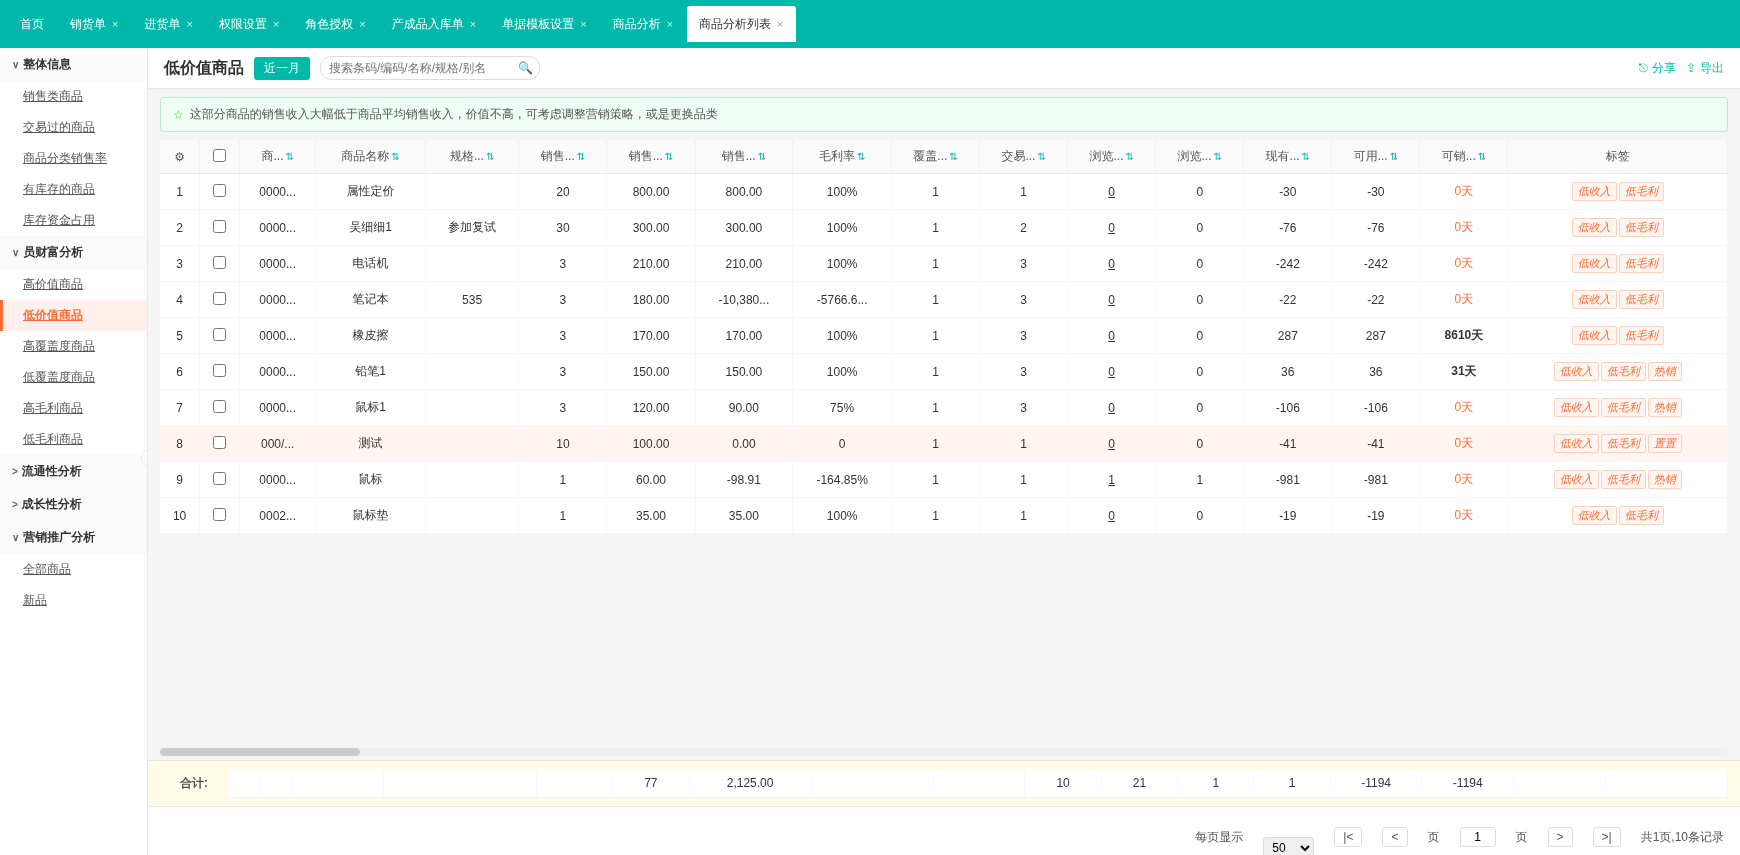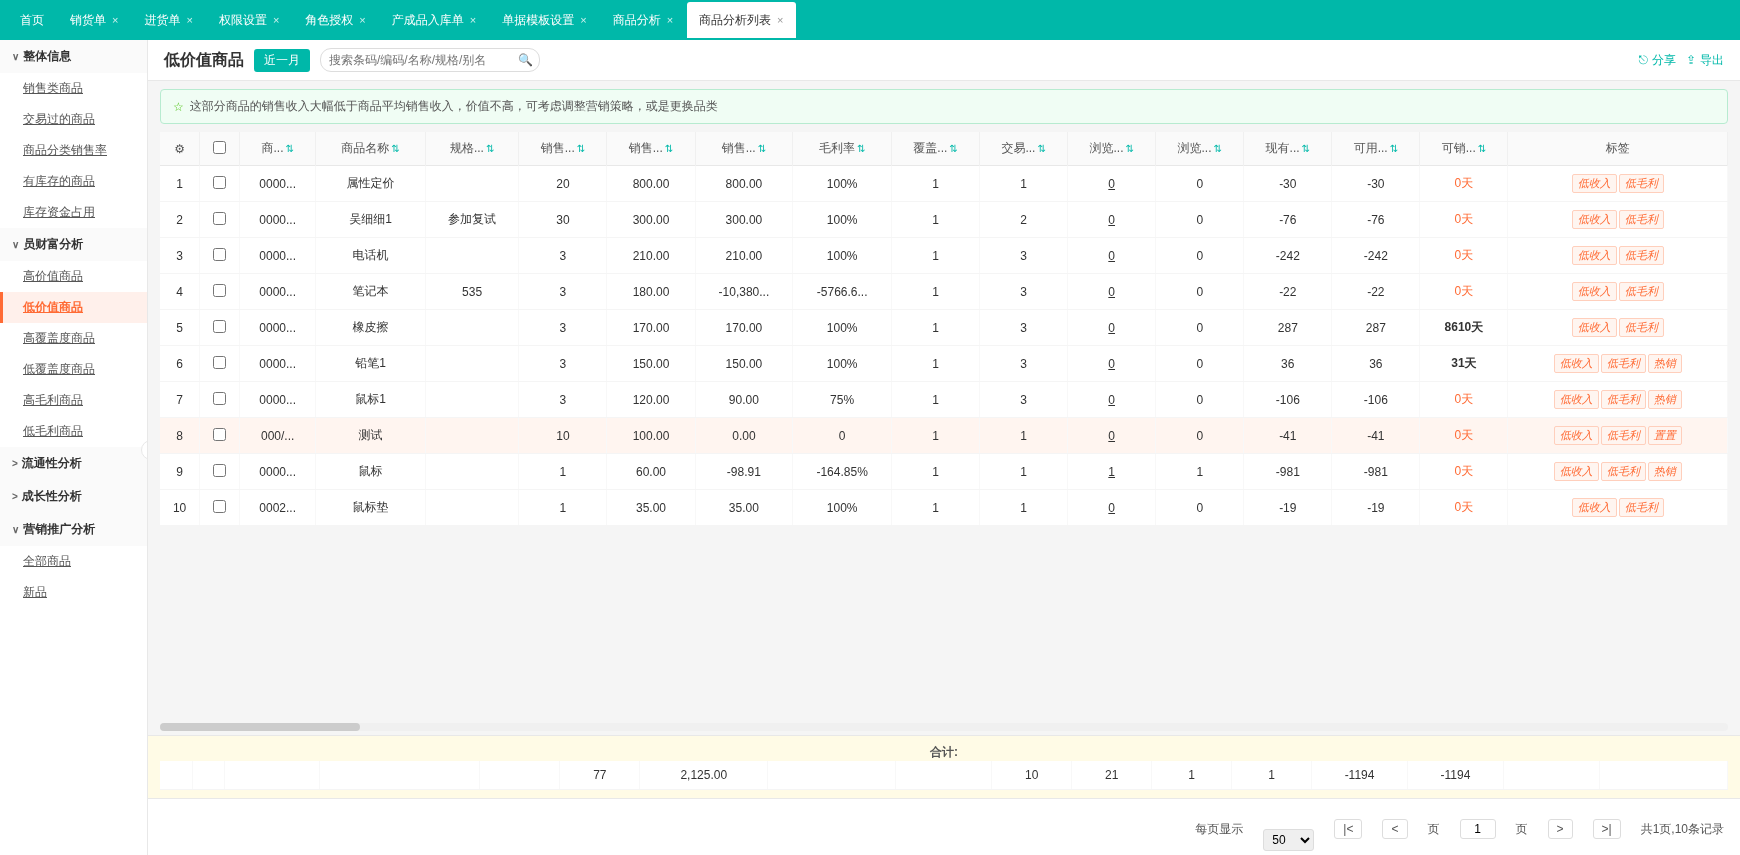--- a/index.html
+++ b/index.html
@@ -3,21 +3,21 @@
   <meta charset="utf-8">
   <style>
     * { box-sizing: border-box; margin: 0; padding: 0; font-family: 'Microsoft YaHei', Arial, sans-serif; font-size: 12px; }
     body { background: #f5f5f5; }
 
     
     .top-nav {
       background: #00b8a9;
       display: flex;
       align-items: center;
-      height: 40px;
+      height: 48px;
       padding: 0 8px;
       gap: 2px;
     }
     .nav-item {
       color: #fff;
       padding: 4px 12px;
       cursor: pointer;
       border-radius: 3px 3px 0 0;
       display: flex;
       align-items: center;
@@ -171,21 +171,20 @@
     .link-underline { text-decoration: underline; cursor: pointer; color: #333; }
 
     
     .footer-total {
       background: #fffbe6;
       border-top: 1px solid #e8e8e8;
       padding: 8px 12px;
       display: flex;
       align-items: center;
       gap: 0;
-      flex-direction: column;
     }
     .total-label { padding: 0 20px; font-weight: bold; color: #555; }
 
     
     .pagination {
       display: flex;
       align-items: center;
       justify-content: flex-end;
       padding: 8px 16px;
       background: #fff;

